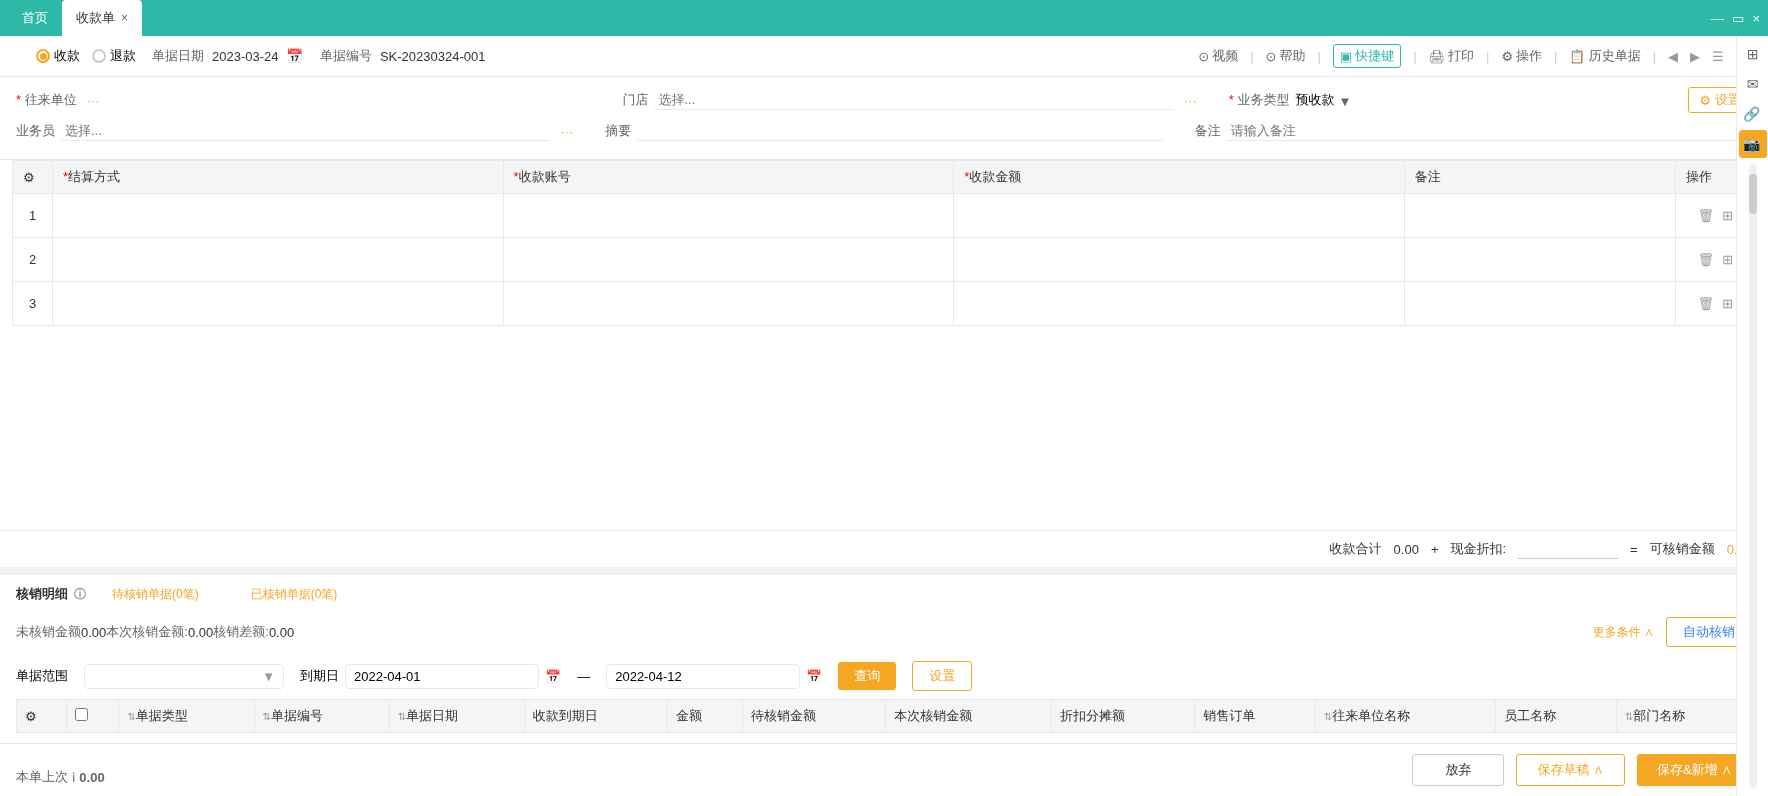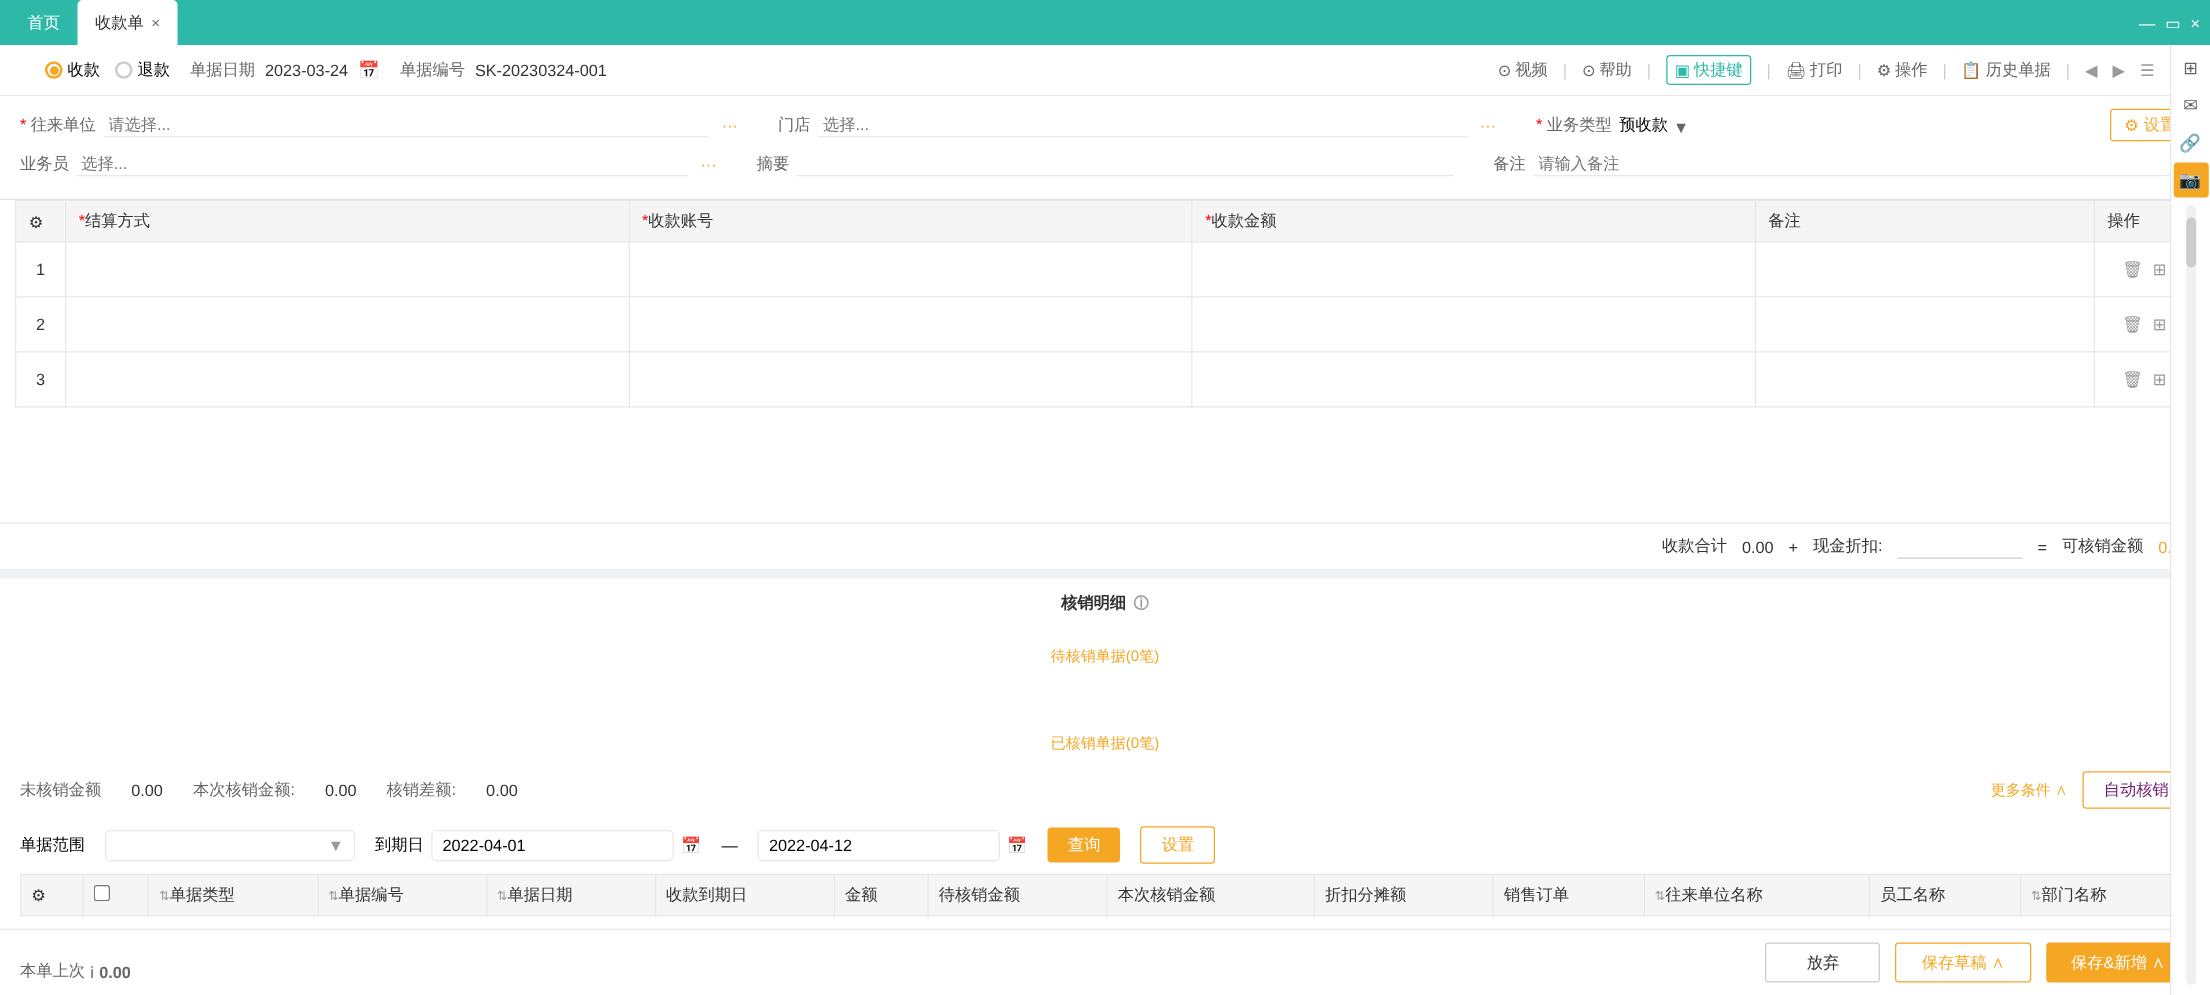--- a/index.html
+++ b/index.html
@@ -263,21 +263,20 @@
     .verification-section {
       background: #fff;
       padding: 10px 16px;
       flex-shrink: 0;
     }
     .section-header {
       display: flex;
       align-items: center;
       gap: 26px;
       margin-bottom: 8px;
-      flex-direction: column;
     }
     .section-title {
       font-size: 14px;
       font-weight: bold;
       color: #333;
       display: flex;
       align-items: center;
       gap: 6px;
     }
     .info-icon {
@@ -286,21 +285,20 @@
       cursor: pointer;
     }
     .tab-link {
       color: #f5a623;
       cursor: pointer;
       font-size: 12px;
     }
     .stats-row {
       display: flex;
       align-items: center;
-      gap: 24px;
       padding: 6px 0;
       font-size: 12px;
       color: #666;
     }
     .stats-value {
       color: #333;
     }
     .filter-row {
       display: flex;
       align-items: center;
@@ -348,21 +346,21 @@
     .btn-query {
       background: #f5a623;
       color: #fff;
       border: none;
       padding: 5px 16px;
       border-radius: 3px;
       cursor: pointer;
     }
     .btn-auto-write-off {
       background: #fff;
-      color: #701a75;
+      color: #3b82f6;
       border: 1px solid #f5a623;
       padding: 5px 16px;
       border-radius: 3px;
       cursor: pointer;
     }
     .btn-setting {
       background: #fff;
       color: #f5a623;
       border: 1px solid #f5a623;
       padding: 5px 16px;
@@ -565,21 +563,20 @@
       <span style="color:#999;cursor:pointer">▶</span>
       <span style="color:#999;cursor:pointer">☰</span>
       <span style="color:#f5a623;cursor:pointer;background:#f5a623;color:#fff;padding:1px 4px;border-radius:2px">▦</span>
     </div>
   </div>
 
   <div class="form-area">
     <div class="form-row">
       <div class="form-field">
         <span class="form-label required">往来单位</span>
-        <input class="form-input" type="text" placeholder="请选择..." style="">
         <span class="form-dots">···</span>
       </div>
       <div class="form-field" style="margin-left:32px">
         <span class="form-label">门店</span>
         <input class="form-input" type="text" placeholder="选择..." style="">
         <span class="form-dots">···</span>
       </div>
       <div class="form-field" style="margin-left:32px;flex:0.8">
         <span class="form-label required">业务类型</span>
         <span class="form-select">

